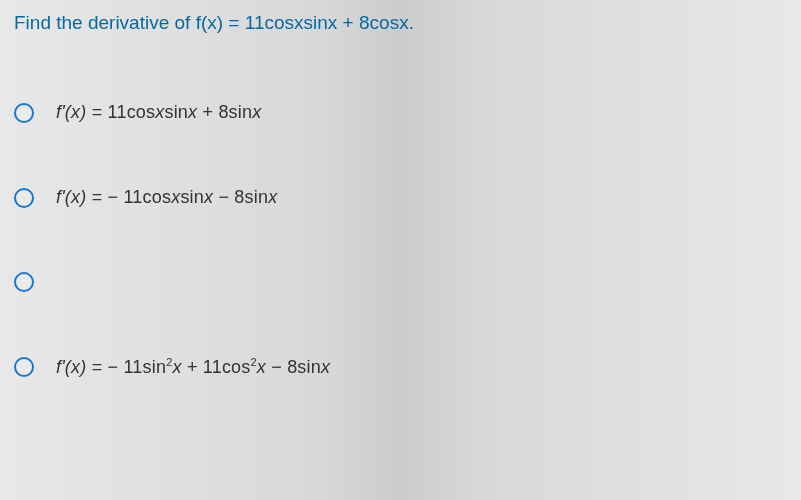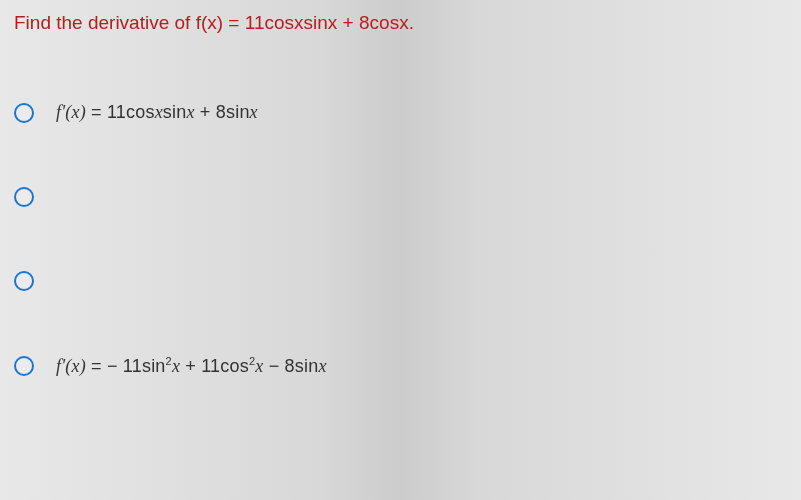--- a/index.html
+++ b/index.html
@@ -6,21 +6,21 @@
   html, body { width: 801px; height: 500px; overflow: hidden; }
   body {
     font-family: Arial, Helvetica, sans-serif;
     background: linear-gradient(90deg, #e8e8e8 0%, #d8d8d8 40%, #cccccc 50%, #d8d8d8 60%, #e8e8e8 100%);
     background-color: #e5e5e5;
     color: #333;
     padding: 12px 14px;
   }
   .question {
     font-size: 19px;
-    color: #b91c1c;
+    color: #0369a1;
     margin-bottom: 68px;
   }
   .option {
     display: flex;
     align-items: center;
     margin-bottom: 64px;
     gap: 22px;
   }
   .radio {
     width: 20px;
@@ -29,40 +29,43 @@
     border-radius: 50%;
     flex-shrink: 0;
     background: rgba(255,255,255,0.2);
   }
   .opt-text {
     font-size: 18px;
     color: #333;
     font-style: italic;
     letter-spacing: 0.2px;
   }
-  .opt-text .fn { font-style: italic; font-family: Liberation Serif, serif; }
+  .opt-text .fn { font-style: italic; }
   .opt-text .rm { font-style: normal; }
   sup { font-size: 11px; vertical-align: super; font-style: normal; }
 </style>
 </head>
 <body>
 
 <div class="question">
   <span>Find the derivative of </span><span class="fn">f(x)</span><span class="rm"> = 11cos</span><span class="fn">x</span><span class="rm">sin</span><span class="fn">x</span><span class="rm"> + 8cos</span><span class="fn">x</span><span class="rm">.</span>
 </div>
 
 <div class="option">
   <div class="radio"></div>
   <div class="opt-text">
     <span class="fn">f'(x)</span><span class="rm"> = 11cos</span><span class="fn">x</span><span class="rm">sin</span><span class="fn">x</span><span class="rm"> + 8sin</span><span class="fn">x</span>
   </div>
 </div>
 
 <div class="option">
   <div class="radio"></div>
+  <div class="opt-text">
+    <span class="fn">f'(x)</span><span class="rm"> = − 11cos</span><span class="fn">x</span><span class="rm">sin</span><span class="fn">x</span><span class="rm"> − 8sin</span><span class="fn">x</span>
+  </div>
 </div>
 
 <div class="option">
   <div class="radio"></div>
 </div>
 
 <div class="option" style="margin-bottom:16px">
   <div class="radio"></div>
   <div class="opt-text">
     <span class="fn">f'(x)</span><span class="rm"> = − 11sin</span><sup>2</sup><span class="fn">x</span><span class="rm"> + 11cos</span><sup>2</sup><span class="fn">x</span><span class="rm"> − 8sin</span><span class="fn">x</span>

